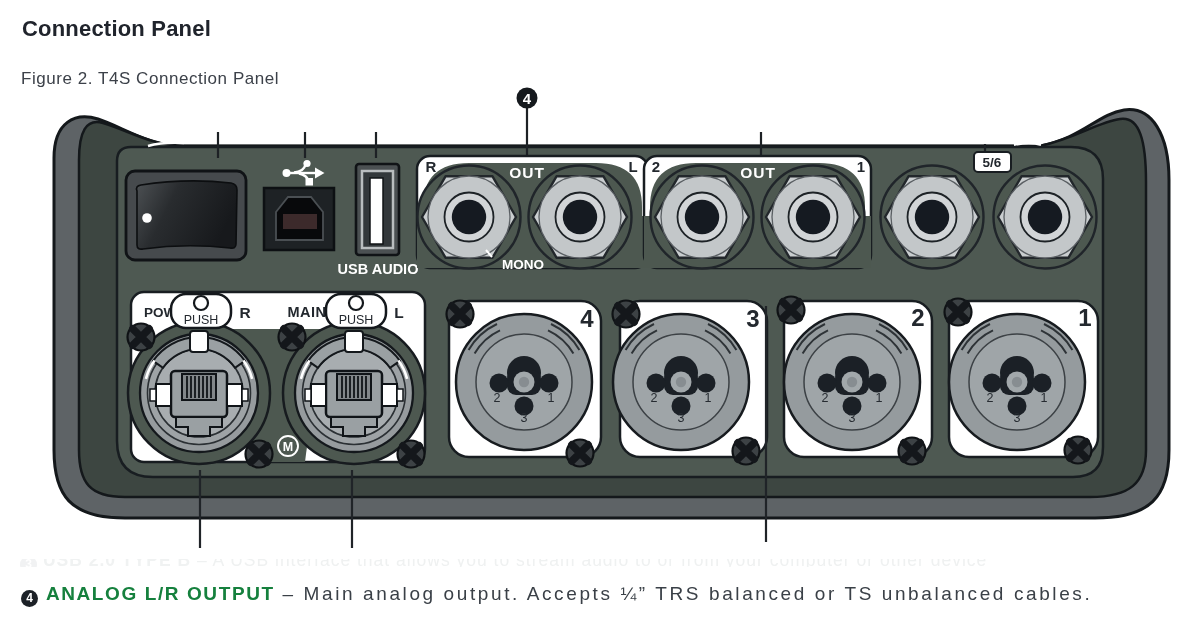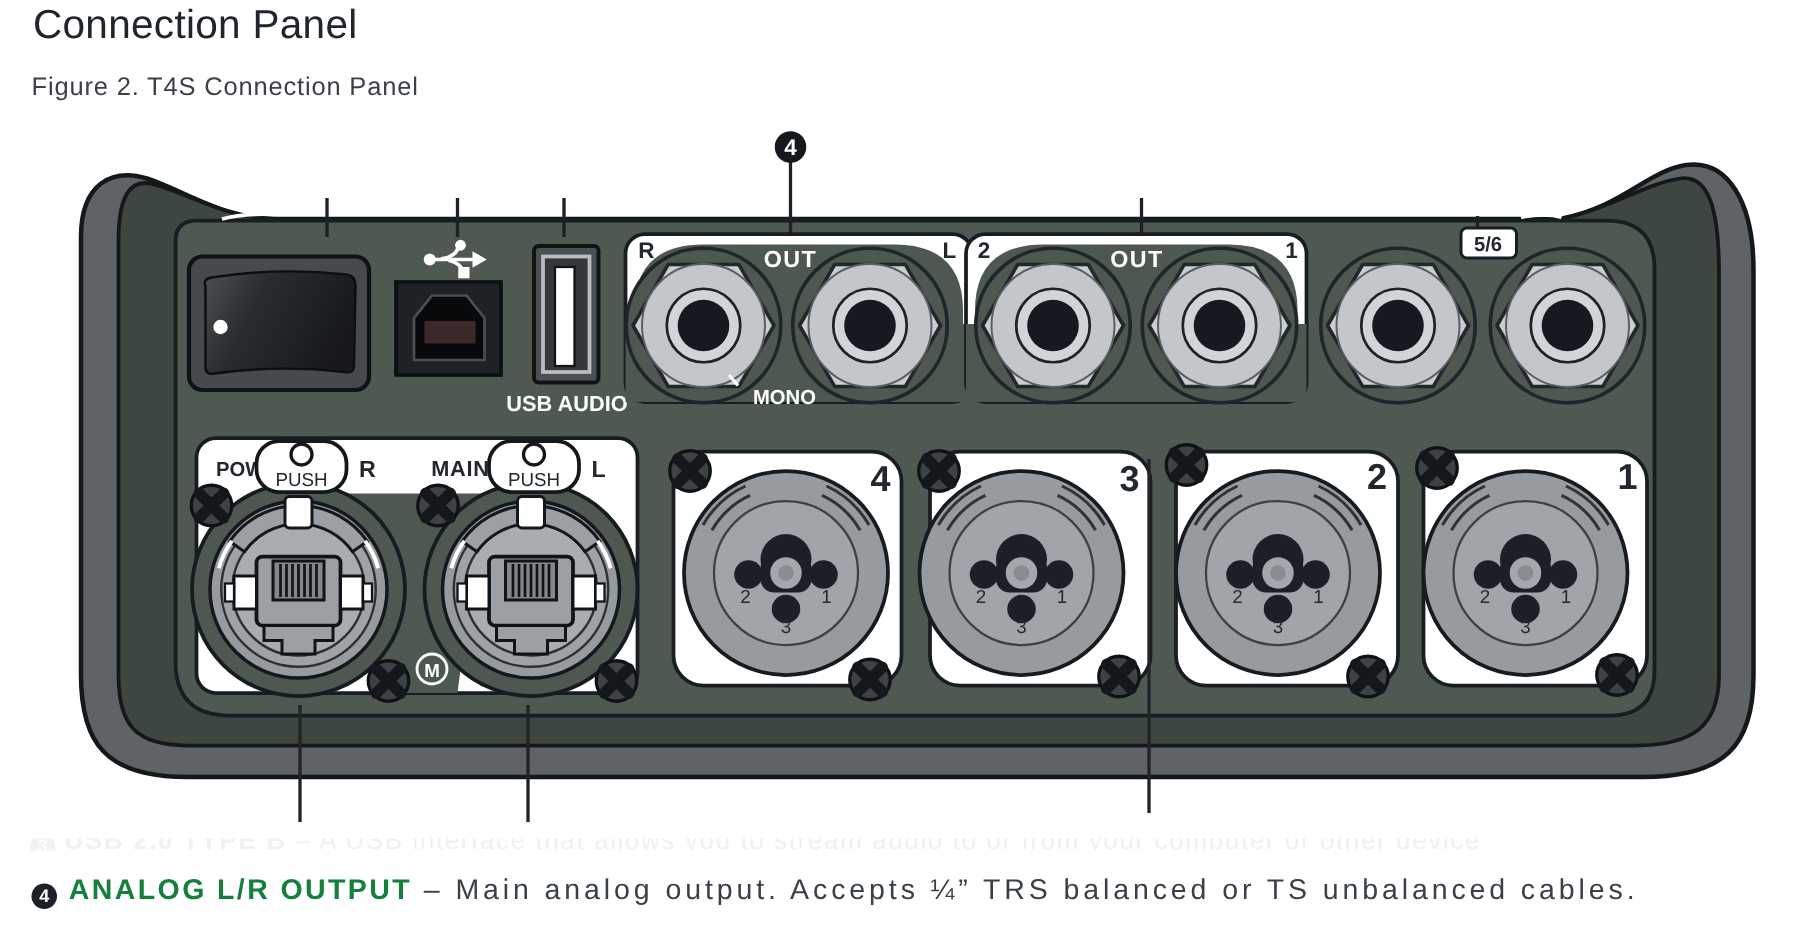--- a/index.html
+++ b/index.html
@@ -1,18 +1,18 @@
 <!DOCTYPE html>
 <html><head>
 <meta charset="utf-8">
 <style>
 html,body{margin:0;padding:0;background:#fff;width:1200px;height:623px;overflow:hidden;}
 body{font-family:"Liberation Sans", sans-serif;position:relative;}
-.title{position:absolute;left:22px;top:1px;font-size:27px;font-weight:normal;color:#20242c;letter-spacing:.2px;}
-.caption{position:absolute;left:21px;top:48px;font-size:17px;color:#3c4149;letter-spacing:.55px;}
+.title{position:absolute;left:22px;top:16px;font-size:22px;font-weight:bold;color:#20242c;letter-spacing:.2px;}
+.caption{position:absolute;left:21px;top:69px;font-size:17px;color:#3c4149;letter-spacing:.55px;}
 .faint{position:absolute;left:20px;top:550px;font-size:17.5px;color:#eff1f1;white-space:nowrap;letter-spacing:1.0px;clip-path:inset(9px 0 6px 0);}
 .faint b{color:#f0f2f2;}
 .bottom{position:absolute;left:21px;top:583px;font-size:19px;color:#3a4047;white-space:nowrap;letter-spacing:2.6px;}
 .bottom b{color:#15803d;letter-spacing:1.6px;}
 .num{display:inline-block;width:17px;height:17px;border-radius:50%;background:#1c2127;color:#fff;font-size:12px;font-weight:bold;text-align:center;line-height:17px;vertical-align:-2px;letter-spacing:0;}
 .num.f{background:#f1f2f3;color:#fff;}
 svg{position:absolute;left:0;top:0;}
 </style>
 </head>
 <body>

